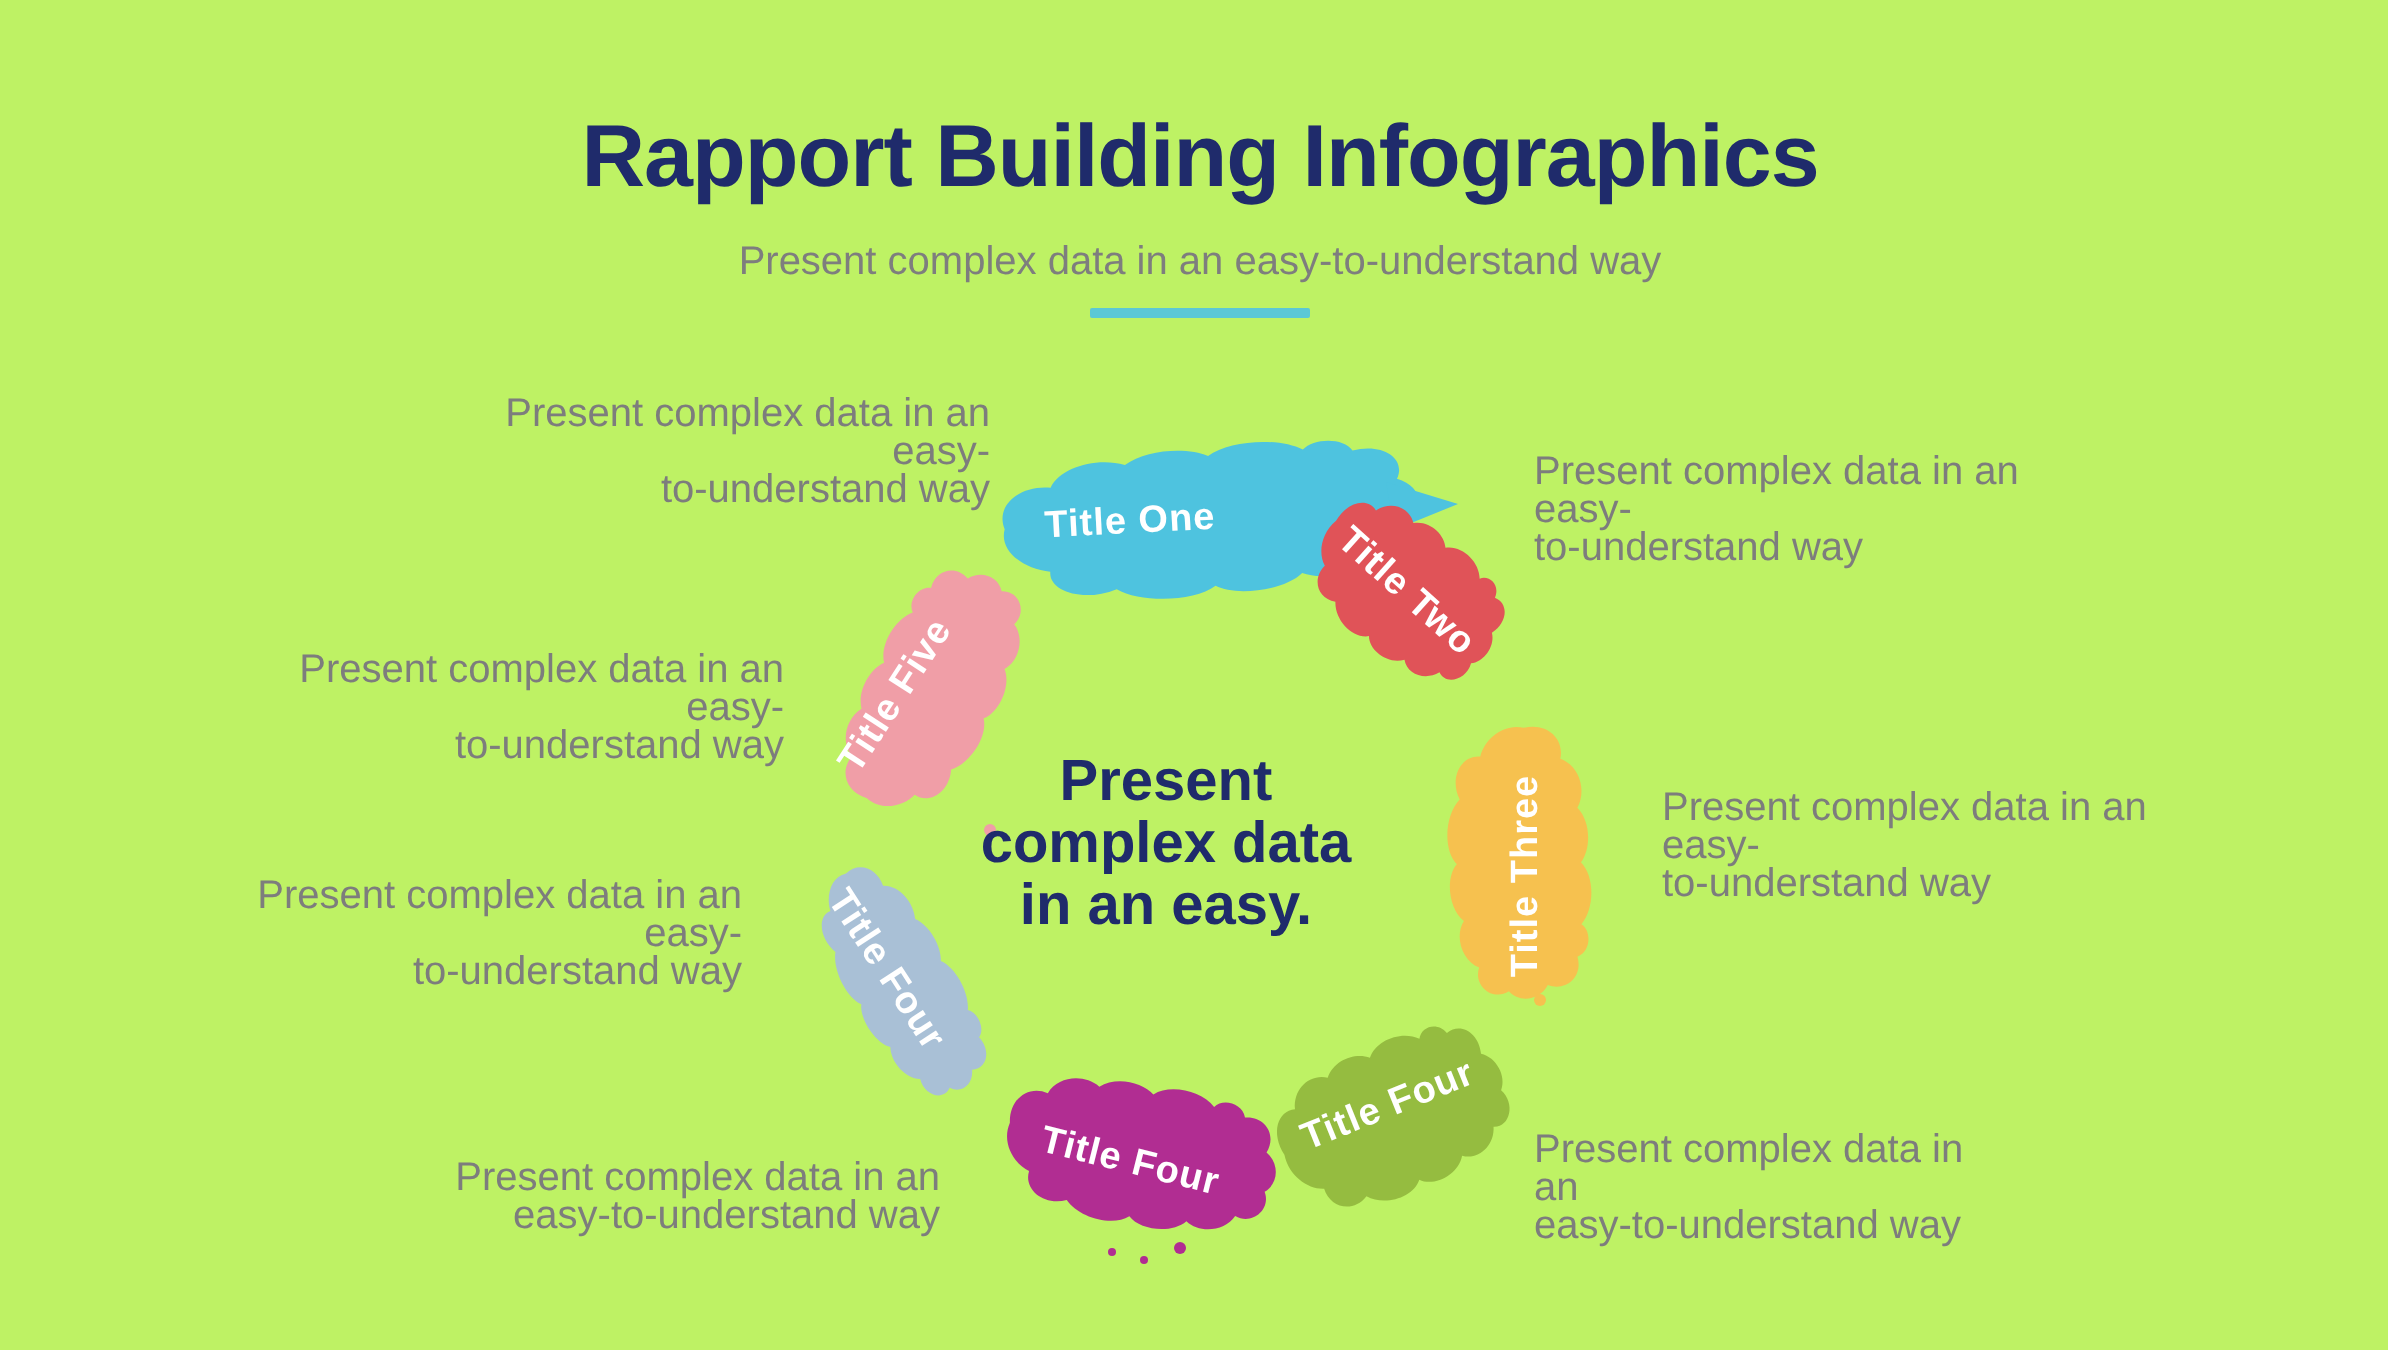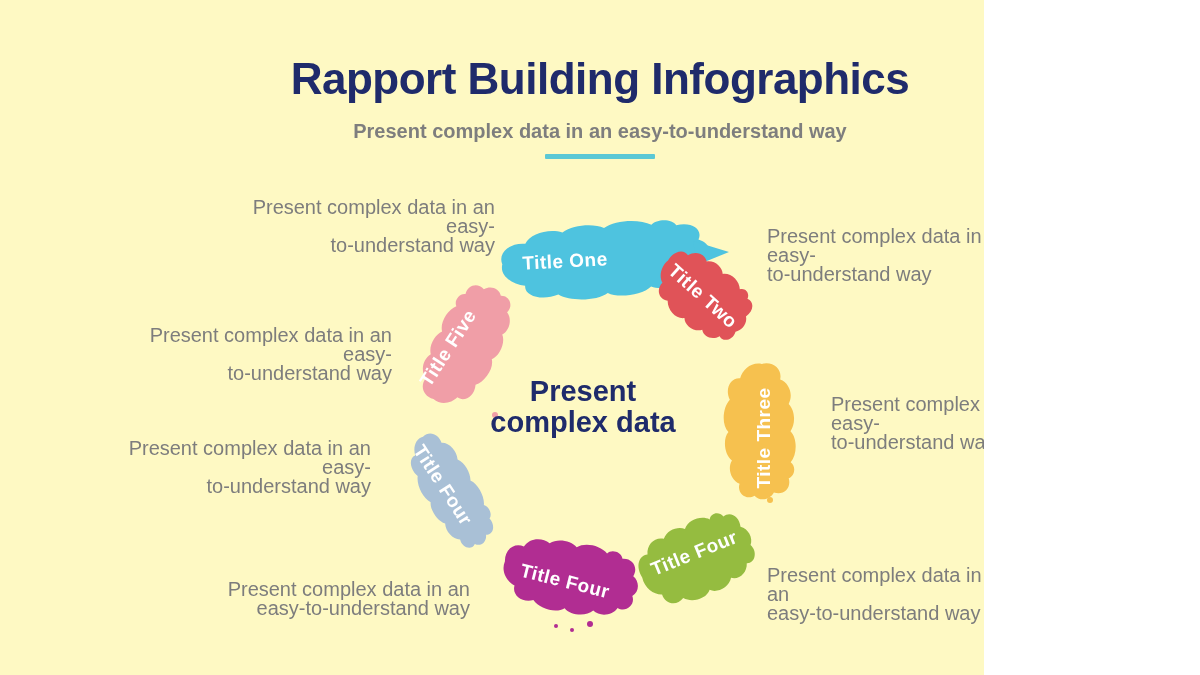--- a/index.html
+++ b/index.html
@@ -1,25 +1,25 @@
 <!DOCTYPE html>
 <html><head>
 <meta charset="utf-8">
 <style>
   html,body { margin:0; padding:0; background:#ffffff; }
   .page {
-    position:relative; width:984px; height:675px; background:#fef9c3;
+    position:relative; width:1194px; height:675px; background:#bef264;
     font-family:"Liberation Sans", sans-serif; overflow:hidden;
   }
   .header { position:absolute; top:0; left:0; width:1200px; text-align:center; }
   .title {
     margin:54px 0 0 0; font-size:44px; font-weight:bold; color:#1F2B6B;
     letter-spacing:-0.5px;
   }
-  .subtitle { margin:16px 0 0 0; font-size:20px; color:#7E7E7E;font-weight:bold; }
+  .subtitle { margin:16px 0 0 0; font-size:20px; color:#7E7E7E; }
   .divider { width:110px; height:5px; background:#5BC8D5; margin:11px auto 0 auto; border-radius:1px; }
 
   .brush-svg { position:absolute; left:0; top:0; }
   .brush-label {
     fill:#ffffff; font-family:"Liberation Sans", sans-serif;
     font-size:19px; font-weight:bold; letter-spacing:0.5px;
     text-anchor:middle; dominant-baseline:central;
   }
 
   .desc { position:absolute; font-size:20px; color:#7D7D7D; line-height:19px; }
@@ -120,15 +120,16 @@
     <span>to-understand way</span>
   </div>
   <div class="desc d6 right">
     <span>Present complex data in an easy-</span><br>
     <span>to-understand way</span>
   </div>
 
   <div class="center-text">
     <span>Present</span><br>
     <span>complex data</span><br>
+    <span>in an easy.</span>
   </div>
 
 </div>
 
 </body></html>

